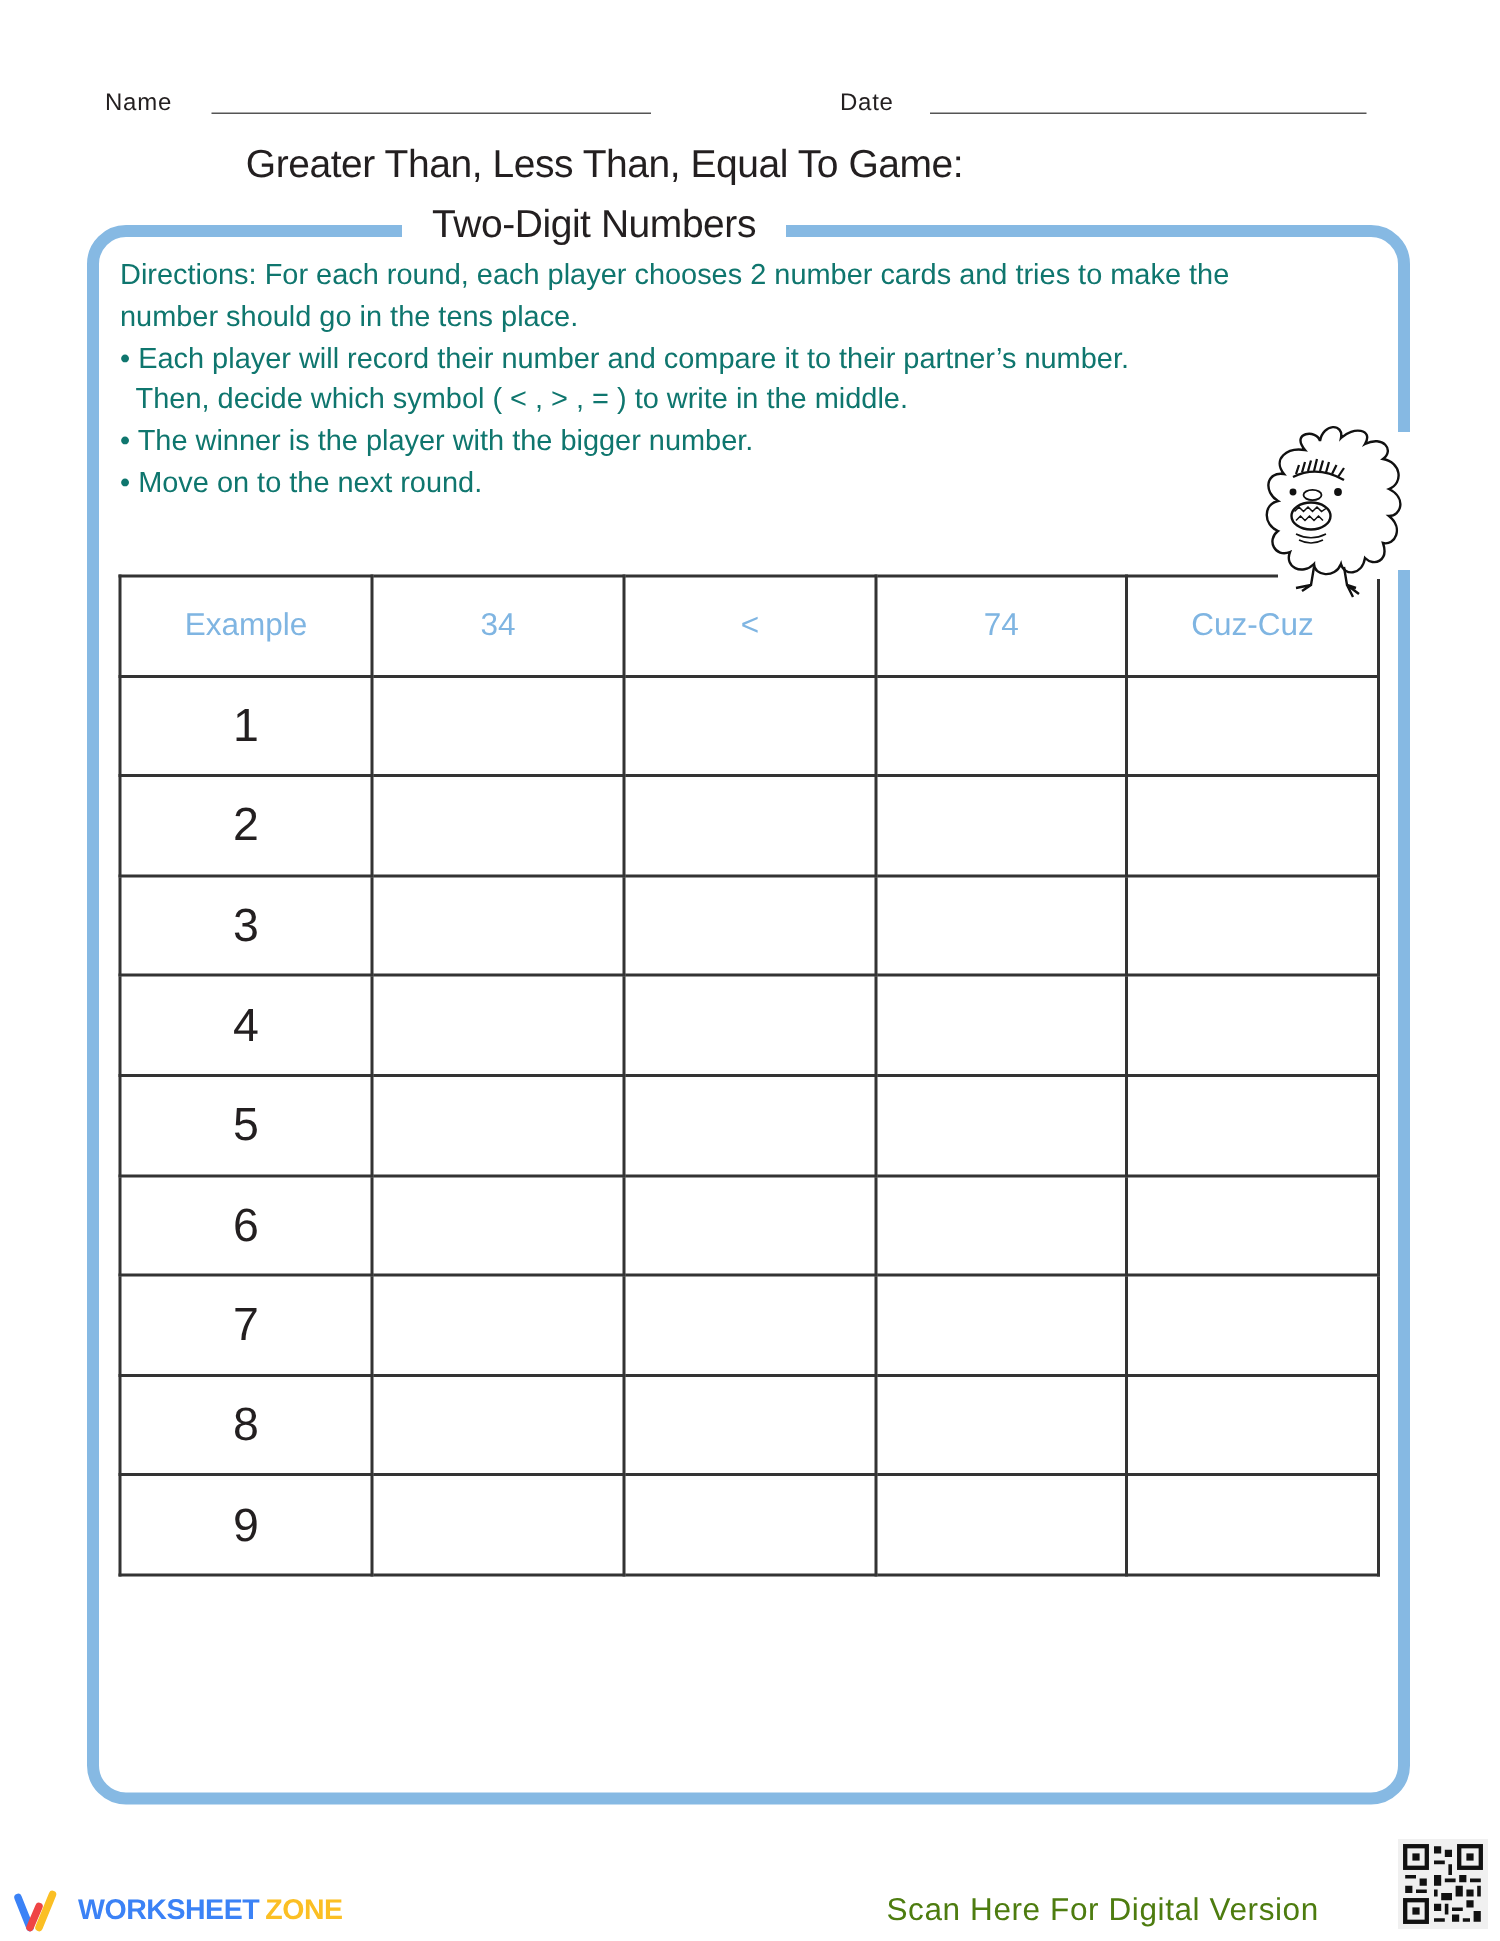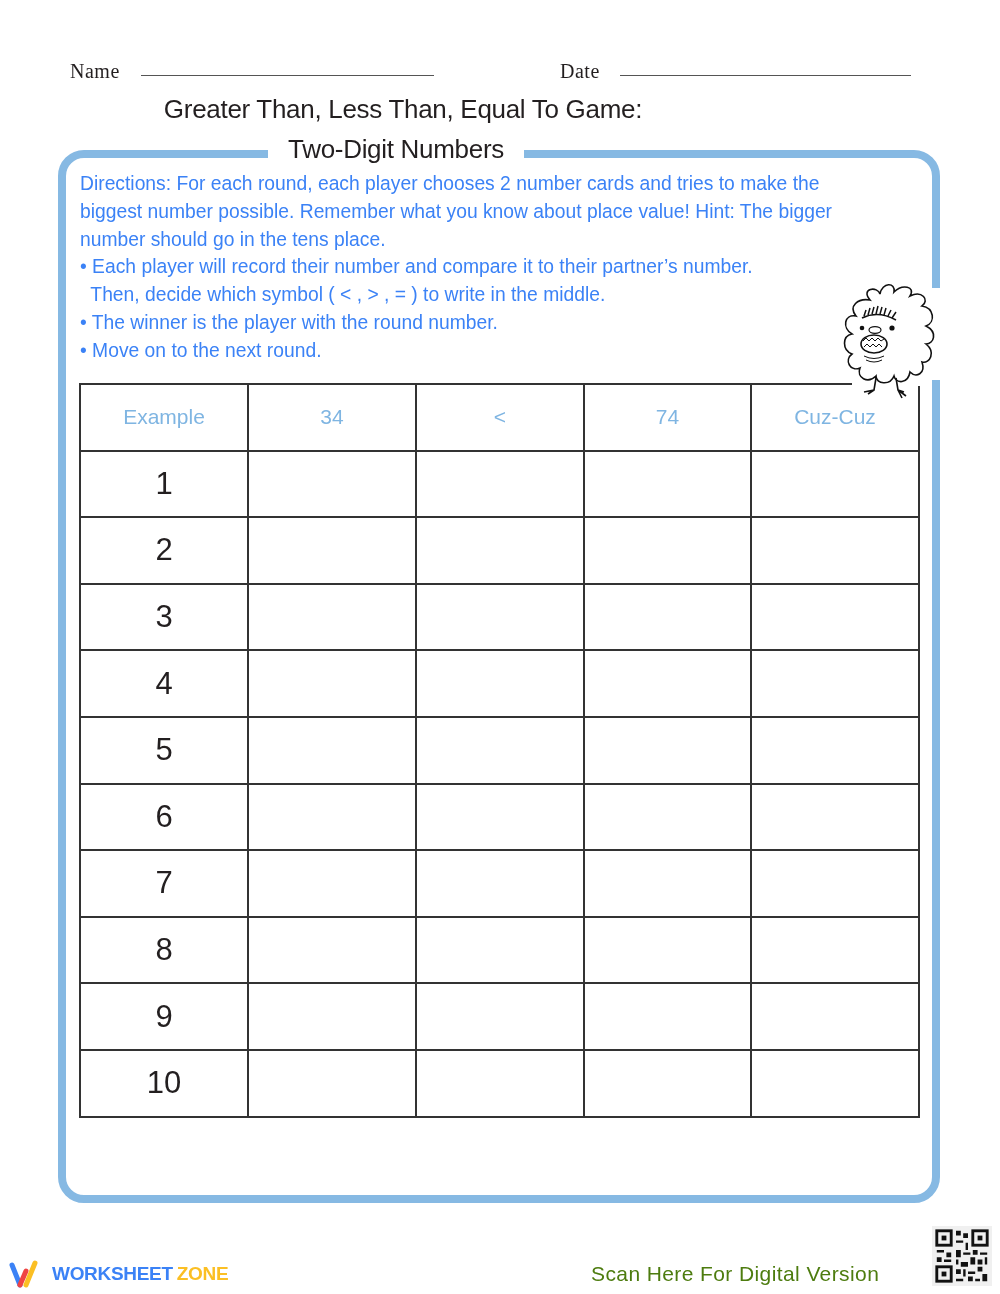--- a/index.html
+++ b/index.html
@@ -1,32 +1,32 @@
 <!DOCTYPE html>
 <html><head>
 <meta charset="utf-8">
 <style>
   html, body { margin: 0; padding: 0; background: #ffffff; }
   body { width: 1000px; height: 1294px; position: relative; overflow: hidden;
          font-family: "Liberation Sans", "DejaVu Sans", sans-serif; color: #231f20; }
 
-  .name-row { position: absolute; top: 58px; left: 0; width: 810px; height: 24px; font-size: 20px; font-family: Liberation Serif, serif; }
+  .name-row { position: absolute; top: 58px; left: 0; width: 810px; height: 24px; font-size: 16px; }
   .field-label { position: absolute; top: 2px; letter-spacing: 0.5px; }
   .field-line { position: absolute; top: 17px; height: 0; border-top: 1px solid #555; }
 
   .title1 { position: absolute; top: 94px; left: 0; width: 806px; text-align: center;
             font-size: 26px; letter-spacing: -0.3px; }
   .frame { position: absolute; left: 58px; top: 150px; width: 866px; height: 1037px;
            border: 8px solid #86b9e3; border-radius: 26px; background: #fff; }
   .title2-wrap { position: absolute; top: 132px; left: 0; width: 792px; text-align: center; }
   .title2 { display: inline-block; background: #fff; padding: 0 20px; font-size: 26px;
             letter-spacing: -0.3px; line-height: 34px; }
 
   .directions { position: absolute; left: 80px; top: 170px; width: 860px; font-size: 19.3px;
-                line-height: 27.8px; color: #3b82f6; }
+                line-height: 27.8px; color: #0f766e; }
   .directions p { margin: 0; white-space: nowrap; }
 
   .border-gap { position: absolute; left: 930px; top: 288px; width: 16px; height: 92px; background: #fff; }
   .monster { position: absolute; left: 830px; top: 278px; width: 120px; height: 125px; }
 
   table.game { position: absolute; left: 79px; top: 383px; border-collapse: collapse;
                table-layout: fixed; width: 839px; }
   table.game td, table.game th { border: 2px solid #333; text-align: center; padding: 0;
                                   font-weight: normal; }
   table.game th { height: 64px; font-size: 31px; color: #231f20; }
@@ -58,25 +58,24 @@
 <div class="title1">Greater Than, Less Than, Equal To Game:</div>
 
 <div class="frame"></div>
 
 <div class="title2-wrap">
   <span class="title2">Two-Digit Numbers</span>
 </div>
 
 <div class="directions">
   <p>Directions: For each round, each player chooses 2 number cards and tries to make the</p>
-  <p>biggest number possible. Remember what you know about place value! Hint: The bigger</p>
   <p>number should go in the tens place.</p>
   <p>• Each player will record their number and compare it to their partner’s number.</p>
   <p style="white-space:pre;">  Then, decide which symbol ( &lt; , &gt; , = ) to write in the middle.</p>
-  <p>• The winner is the player with the round number.</p>
+  <p>• The winner is the player with the bigger number.</p>
   <p>• Move on to the next round.</p>
 </div>
 
 <div class="border-gap"></div>
 
 <table class="game">
   <colgroup>
     <col style="width:168px">
       <col style="width:168px">
       <col style="width:168px">
@@ -142,27 +141,20 @@
   </tr>
   <tr>
     <td>8</td>
     <td></td>
         <td></td>
     <td></td>
         <td></td>
   </tr>
   <tr>
     <td>9</td>
-    <td></td>
-        <td></td>
-    <td></td>
-        <td></td>
-  </tr>
-  <tr>
-    <td>10</td>
     <td></td>
         <td></td>
     <td></td>
         <td></td>
   </tr>
 </tbody>
   </table>
 
 <div class="th-top-right-gap"></div>
 

